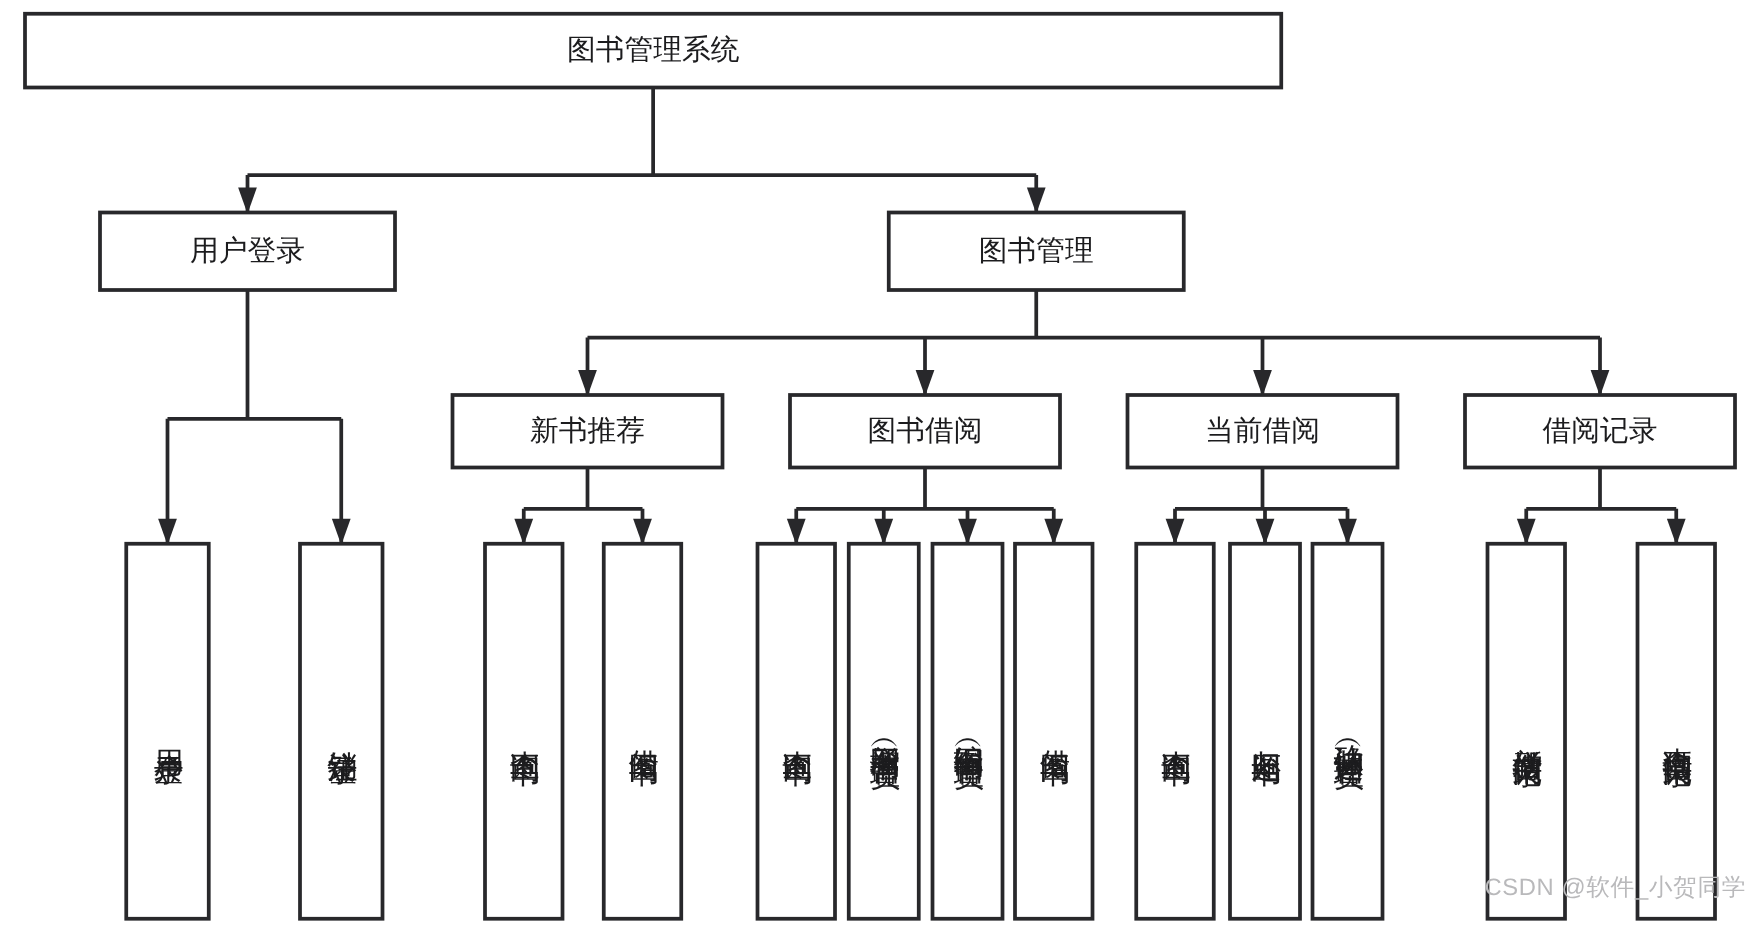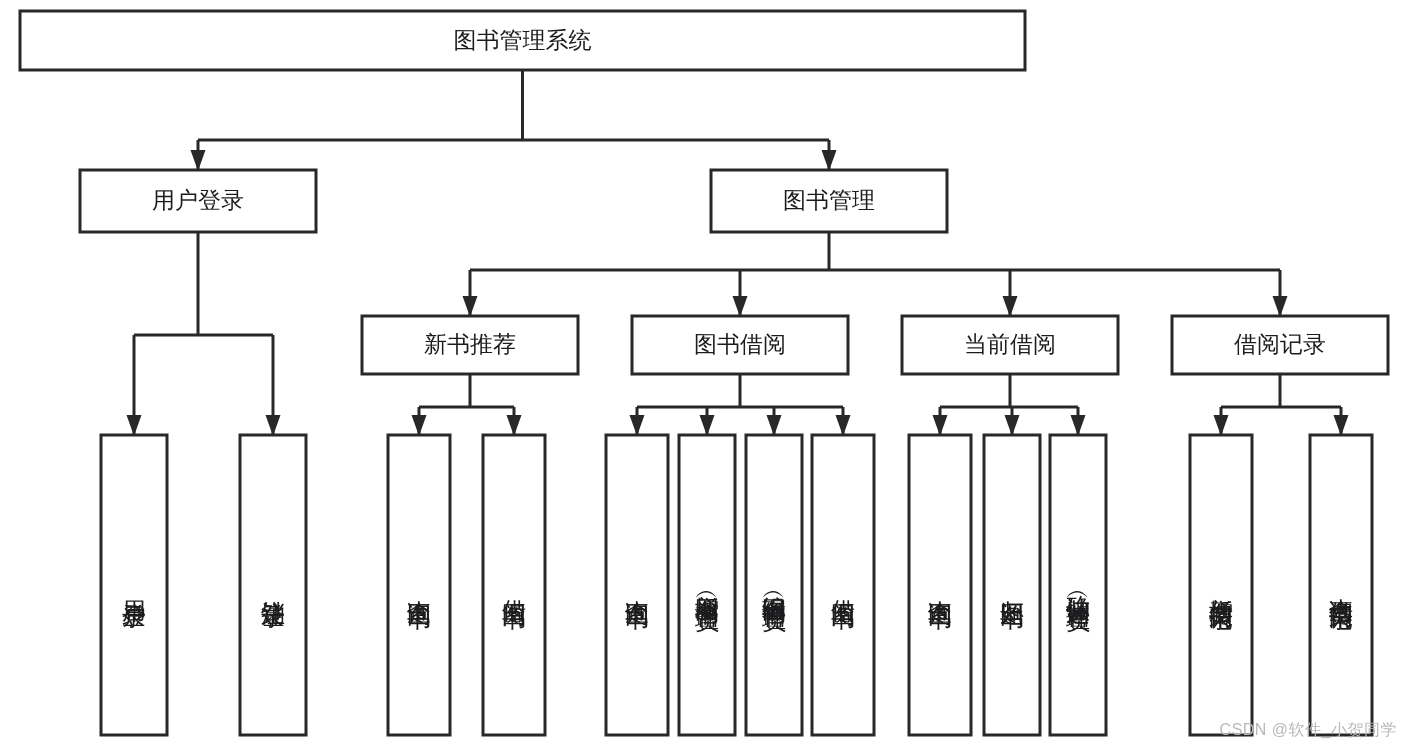--- a/index.html
+++ b/index.html
@@ -67,23 +67,23 @@
     font-size: 24px;
     line-height: 1.08;
     letter-spacing: 2px;
     color: #1c1c1e;
     white-space: nowrap;
     text-align: center;
   }
   .watermark {
     position: absolute;
     right: 8px;
-    bottom: 6px;
-    font-family: "Liberation Sans", "DejaVu Sans", sans-serif;
-    font-size: 16px;
+    bottom: 24px;
+    font-family: "Liberation Sans", "DejaVu Sans", sans-serif;
+    font-size: 19px;
     color: #b9b9bb;
     letter-spacing: 0.5px;
     pointer-events: none;
     user-select: none;
   }
 </style>
 </head>
 <body>
 
 <div id="diagram-root">

